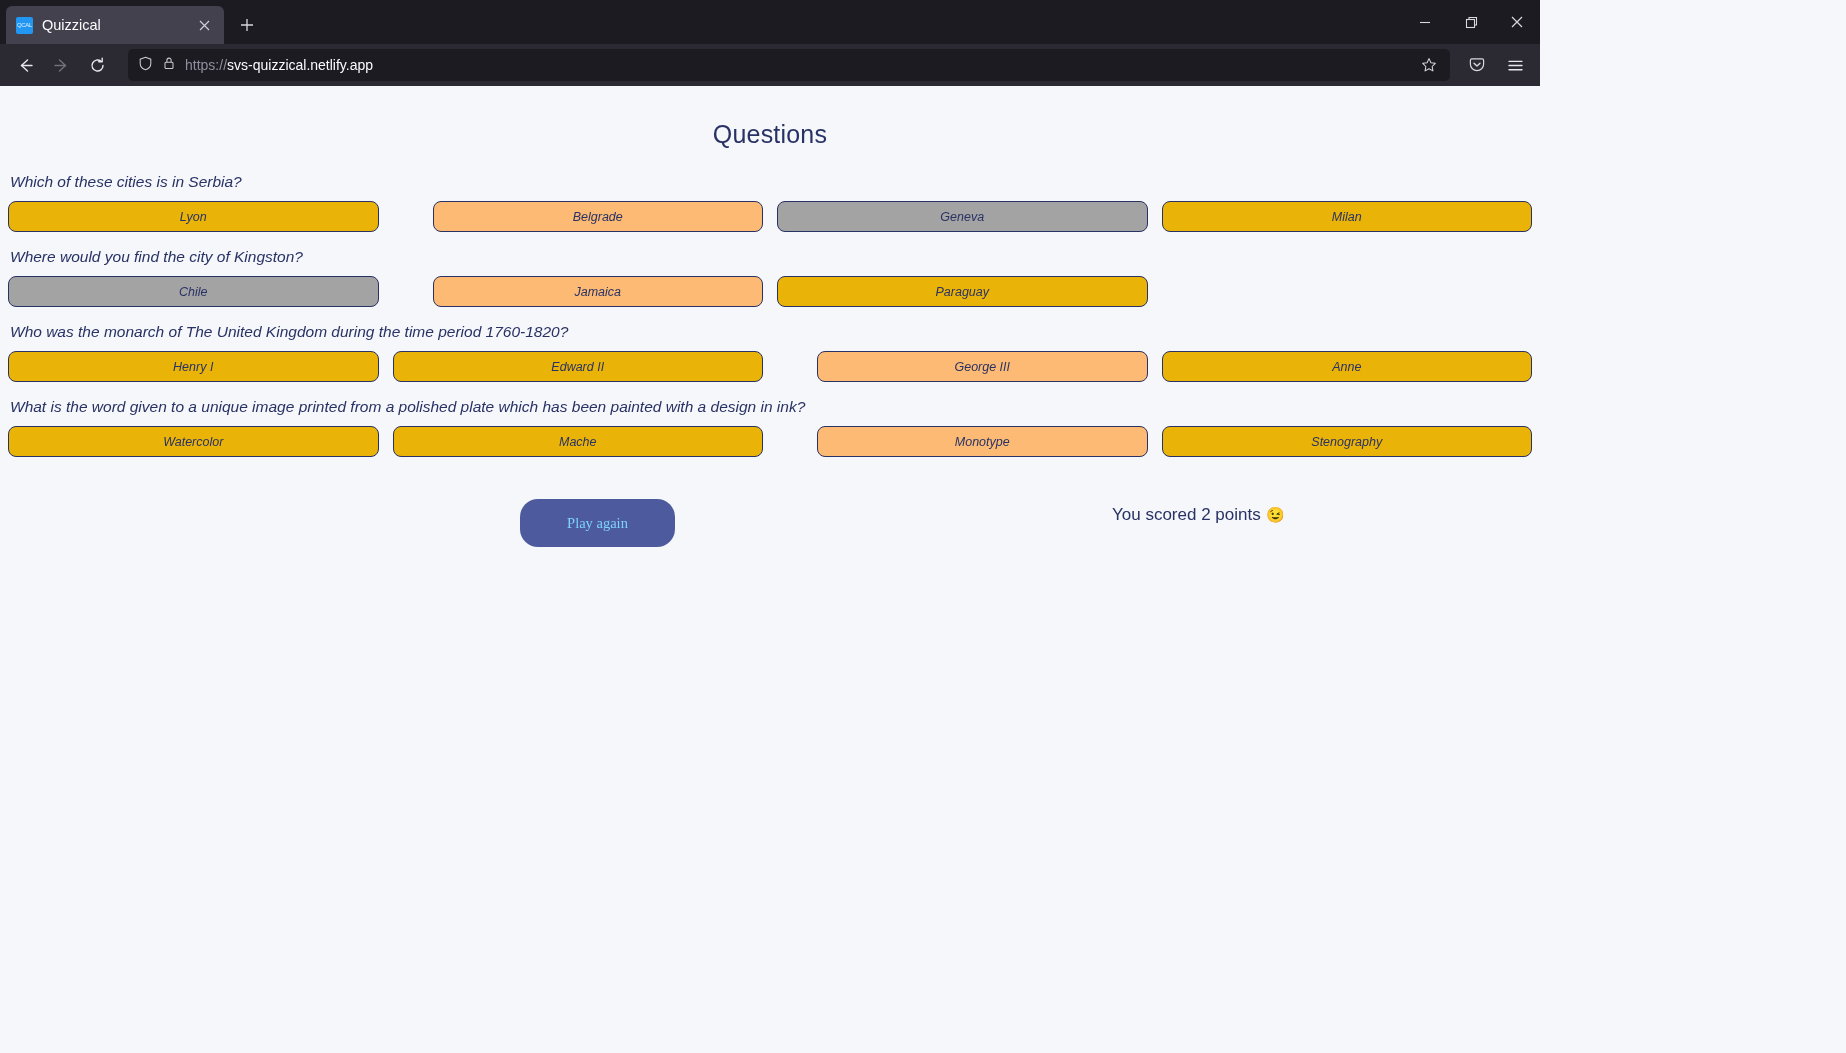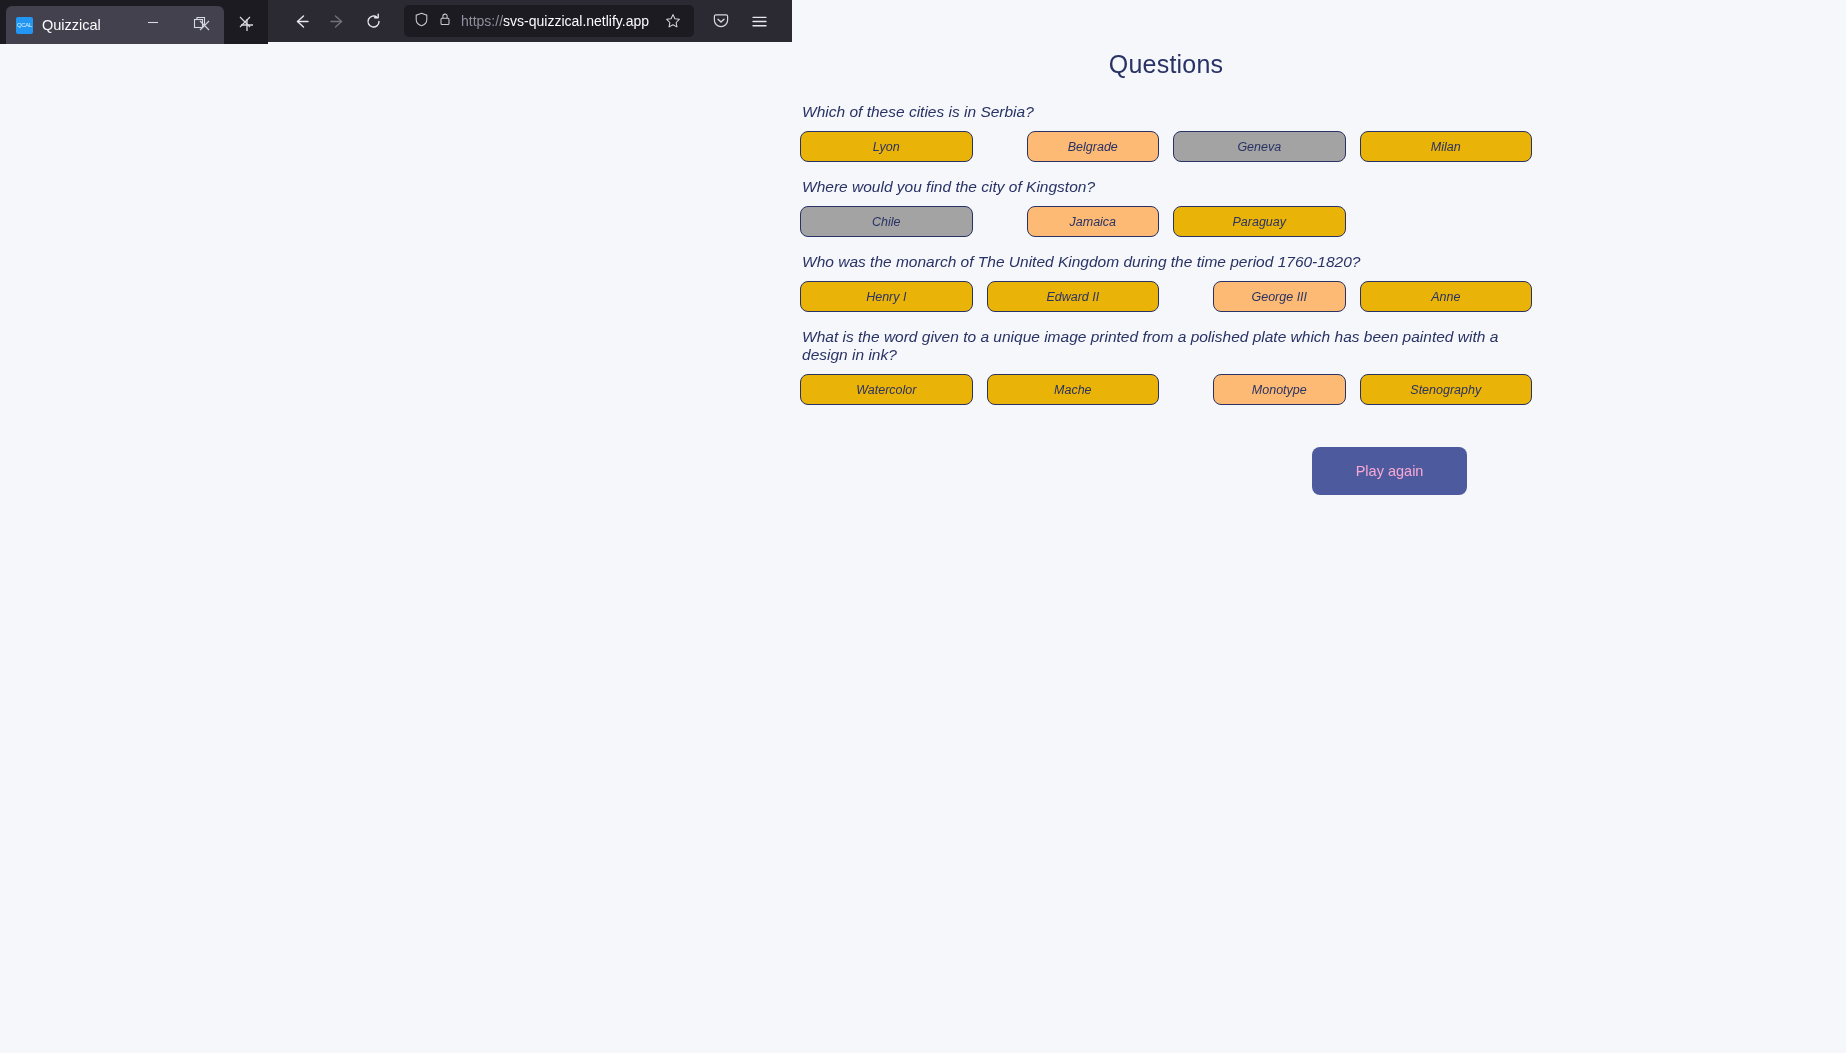--- a/index.html
+++ b/index.html
@@ -5,21 +5,21 @@
   * { box-sizing: border-box; margin: 0; padding: 0; }
   html, body {
     width: 1846px;
     height: 1053px;
     overflow: hidden;
     font-family: "Liberation Sans", sans-serif;
     background: #f5f7fb;
   }
 
   
-  .browser { width: 1540px; height: 1053px; display: flex; flex-direction: row; }
+  .browser { width: 1540px; height: 1053px; display: flex; flex-direction: column; }
 
   .tabstrip {
     height: 44px;
     background: #1c1b22;
     display: flex;
     align-items: flex-end;
     padding: 0 6px 0 6px;
     position: relative;
     flex: 0 0 44px;
   }
@@ -72,21 +72,21 @@
     width: 46px; height: 44px;
     display: flex; align-items: center; justify-content: center;
     color: #d8d8e0;
   }
 
   .navbar {
     height: 42px;
     background: #2b2a33;
     display: flex;
     align-items: center;
-    padding: 0 16px;
+    padding: 0 8px;
     gap: 2px;
     flex: 0 0 42px;
   }
   .navbtn {
     width: 34px; height: 32px;
     display: flex; align-items: center; justify-content: center;
     border-radius: 4px;
   }
   .navbtn svg { display: block; }
   .urlbar {
@@ -119,21 +119,21 @@
   }
 
   
   .viewport {
     flex: 1;
     background: #f5f7fb;
     overflow: hidden;
     position: relative;
   }
   .page {
-    padding: 16px 8px;
+    padding: 0 8px;
   }
   .page-title {
     text-align: center;
     color: #293264;
     font-size: 25px;
     font-weight: 400;
     padding-top: 34px;
     padding-bottom: 8px;
     letter-spacing: 0.2px;
   }
@@ -171,25 +171,25 @@
     margin-top: 36px;
     position: relative;
     height: 60px;
   }
   .play-again {
     position: absolute;
     left: 512px;
     width: 155px;
     height: 48px;
     background: #4d5b9e;
-    color: #f9a8d4;
+    color: #7dd3fc;
     border: none;
-    border-radius: 8px;
+    border-radius: 18px;
     font-size: 14.5px;
-    font-family: Liberation Sans, sans-serif;
+    font-family: Liberation Serif, serif;
     display: flex;
     align-items: center;
     justify-content: center;
   }
   .score {
     position: absolute;
     left: 1104px;
     color: #293264;
     font-size: 17px;
     display: flex;

